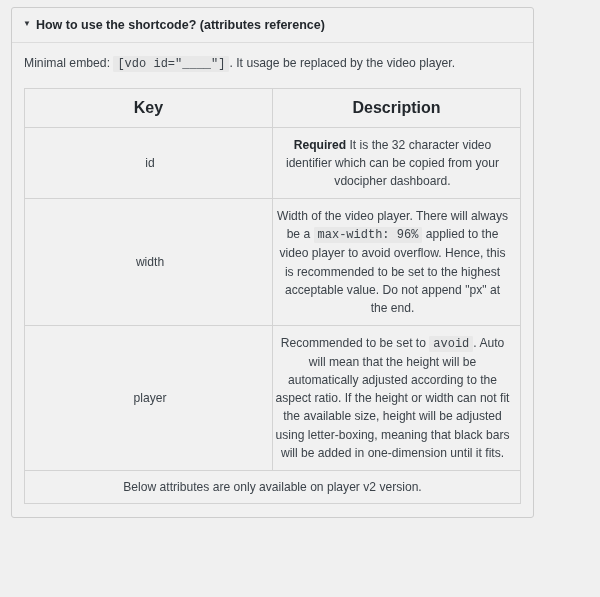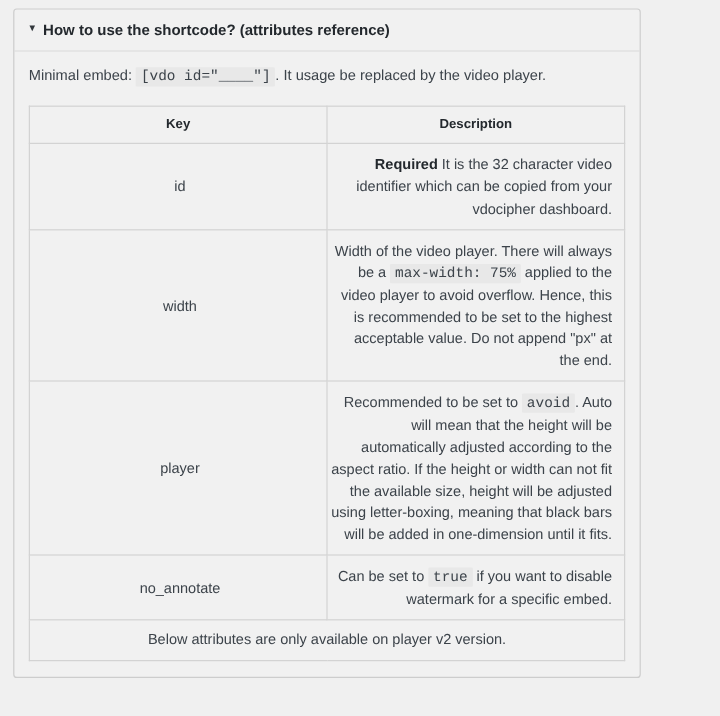--- a/index.html
+++ b/index.html
@@ -80,30 +80,30 @@
     border: 1px solid #d3d3d3;
     vertical-align: middle;
     font-size: 12.1px;
     line-height: 1.5;
     color: #3c434a;
   }
   table.attrs th {
     font-weight: bold;
     color: #23282d;
     padding: 7px 6px;
-    font-size: 11px;
+    font-size: 16px;
   }
   table.attrs td.key {
     width: 83px;
     padding: 8px 6px 8px 9px;
     text-align: center;
   }
   table.attrs td.desc {
     padding: 8px 10px 8px 2px;
-    text-align: right;
+    text-align: center;
   }
   table.attrs td.note {
     text-align: center;
     padding: 7px 6px;
   }
   strong { font-weight: bold; color: #23282d; }
 </style>
 </head>
 <body>
 
@@ -129,29 +129,25 @@
           <th>Description</th>
         </tr>
       </thead>
       <tbody id="attrs-body">
           <tr>
             <td class="key">id</td>
             <td class="desc"><strong>Required</strong> It is the 32 character video identifier which can be copied from your vdocipher dashboard.</td>
           </tr>
           <tr>
             <td class="key">width</td>
-            <td class="desc">Width of the video player. There will always be a <code>max-width: 75%</code> applied to the video player to avoid overflow. Hence, this is recommended to be set to the highest acceptable value. Do not append "px" at the end.</td>
+            <td class="desc">Width of the video player. There will always be a <code>max-width: 96%</code> applied to the video player to avoid overflow. Hence, this is recommended to be set to the highest acceptable value. Do not append "px" at the end.</td>
           </tr>
           <tr>
             <td class="key">player</td>
             <td class="desc">Recommended to be set to <code>avoid</code>. Auto will mean that the height will be automatically adjusted according to the aspect ratio. If the height or width can not fit the available size, height will be adjusted using letter-boxing, meaning that black bars will be added in one-dimension until it fits.</td>
-          </tr>
-          <tr>
-            <td class="key">no_annotate</td>
-            <td class="desc">Can be set to <code>true</code> if you want to disable watermark for a specific embed.</td>
           </tr>
           <tr>
             <td class="note" colspan="2">Below attributes are only available on player v2 version.</td>
           </tr>
         </tbody>
     </table>
 
   </div>
 </div>
 

